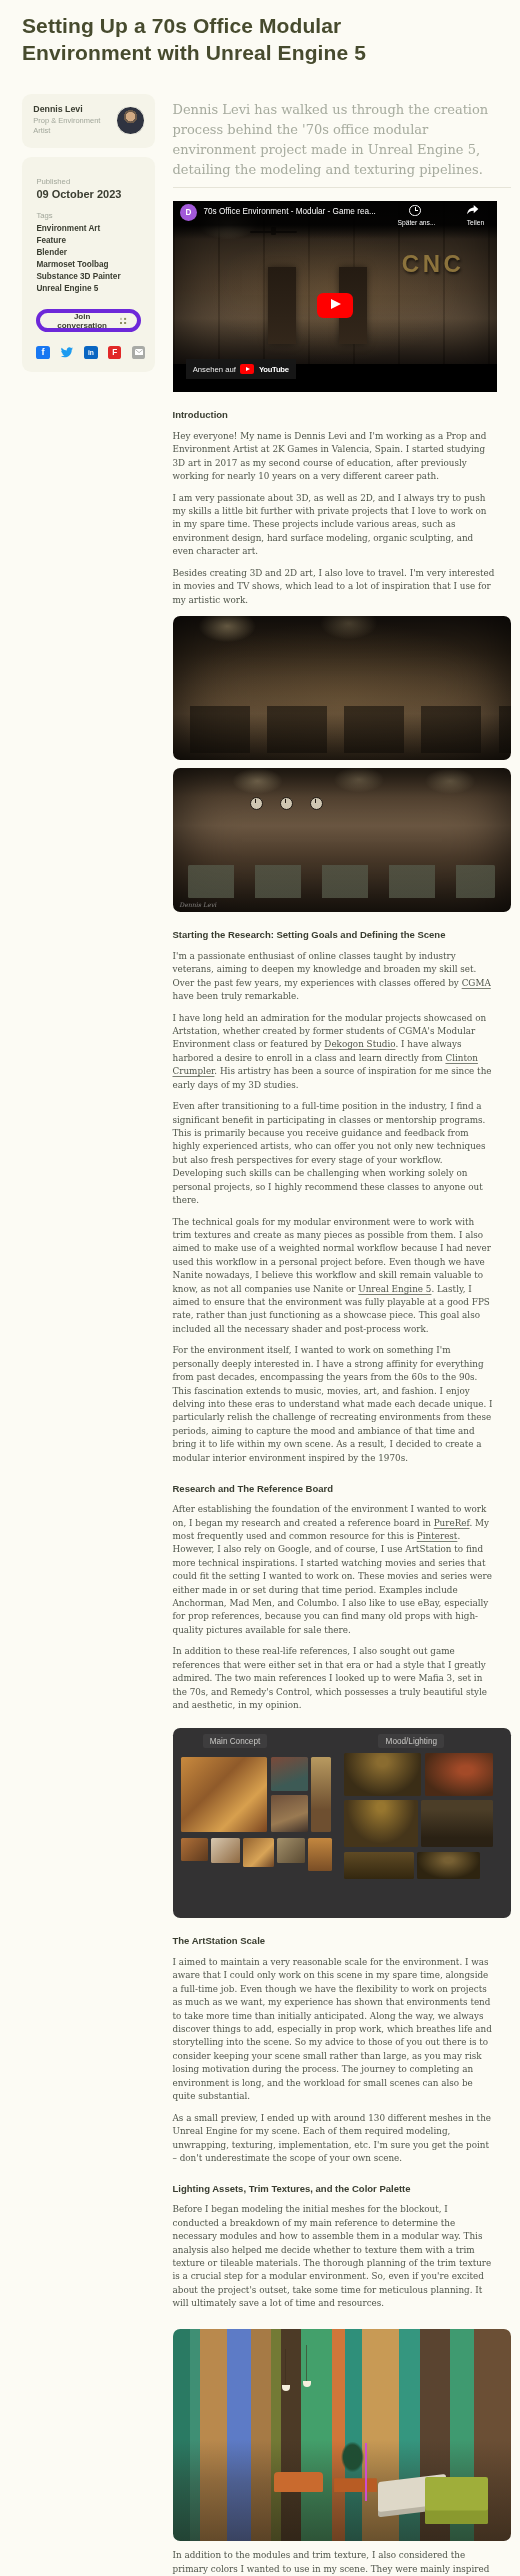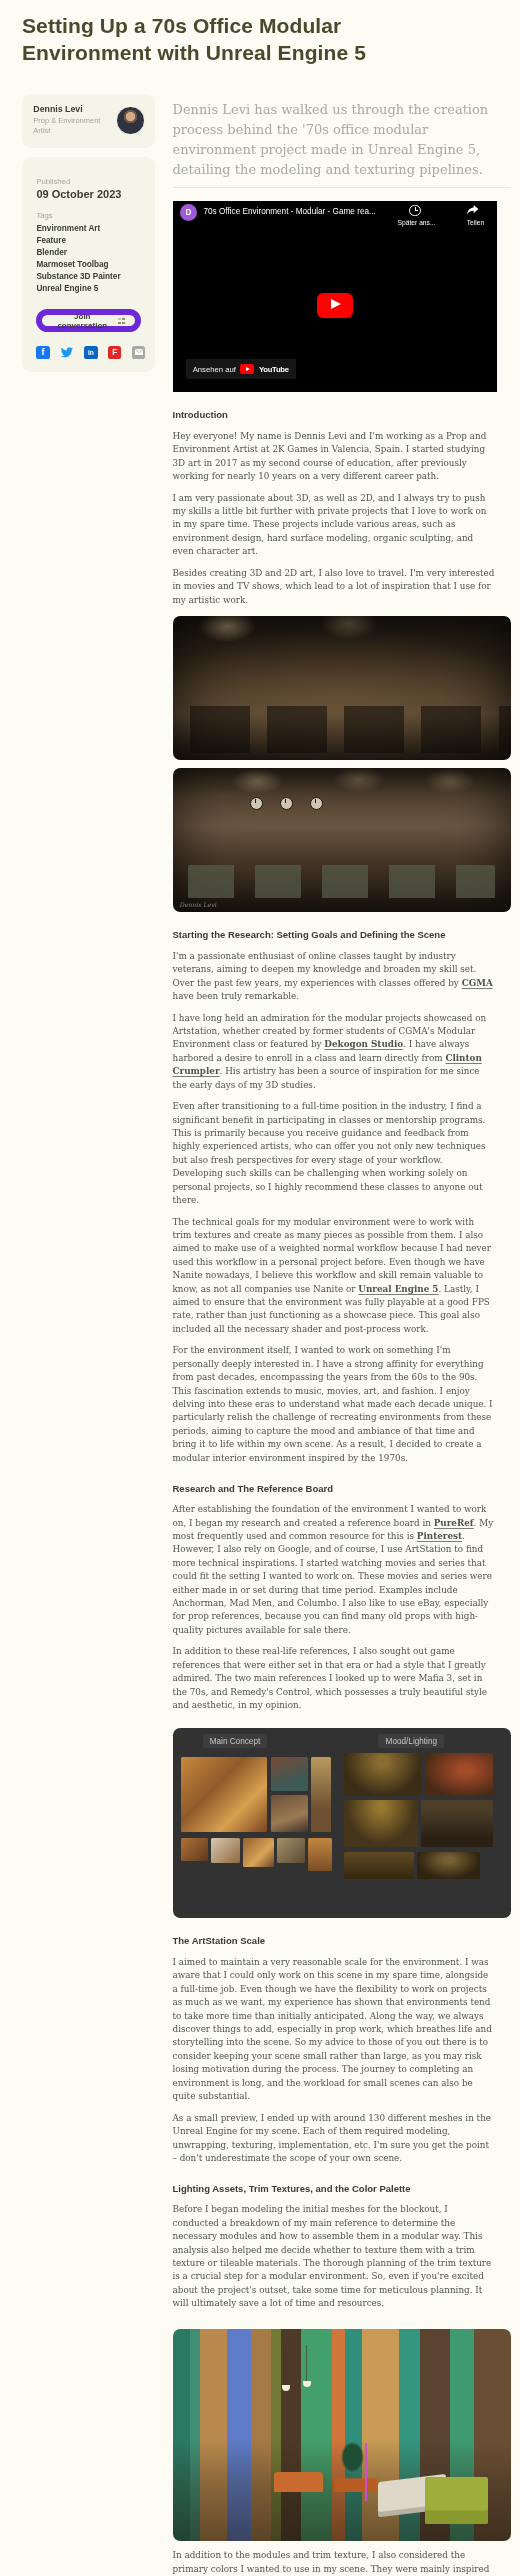--- a/index.html
+++ b/index.html
@@ -29,21 +29,21 @@
     background: radial-gradient(circle at 50% 36%, #d2aa84 0 21%, #6b5a4a 22% 30%, #2f3340 31% 100%);
     border:1.5px solid #efeee2;
   }
   .meta-card { margin-top:8.8px; padding:20.6px 14.4px 13.4px; }
   .meta-label { font-size:7.7px; color:#a2a79b; }
   .meta-date  { font-size:11px; font-weight:bold; color:#3a3d31; margin:1.5px 0 11.3px; }
   .tag-list { margin-top:2.6px; }
   .tag-item { display:block; font-size:8.2px; line-height:12px; font-weight:bold; color:#3a3d31; text-decoration:none; }
   .join-btn {
     margin-top:14.4px; height:23px; padding:0 10.3px; display:inline-flex; align-items:center; gap:6.2px;
-    background:transparent; border:6px solid #6d28d9; border-radius:12.4px;
+    background:transparent; border:4px solid #6d28d9; border-radius:12.4px;
     font-family:"Liberation Sans",sans-serif; font-size:8px; font-weight:bold; color:#3a3d31; cursor:pointer;
   }
   .join-glyph { position:relative; width:7.2px; height:7.2px; }
   .join-glyph i {
     position:absolute; width:2.6px; height:2.6px; background:#8d9060;
     box-shadow: 4.1px -4.1px 0 #8d9060, 4.1px 0 0 #8d9060, 0 -4.1px 0 rgba(141,144,96,.45);
     left:0; bottom:0; display:block;
   }
   .socials { display:flex; justify-content:space-between; width:109px; margin-top:13.4px; }
   .sicon { width:13.4px; height:13.4px; border-radius:2.6px; display:flex; align-items:center; justify-content:center; cursor:pointer; }
@@ -57,21 +57,21 @@
   .standfirst {
     margin:6.2px 0 0; width:332px;
     font-family:"DejaVu Serif", serif; font-size:13px; line-height:20px; color:#a6ab9e;
   }
   hr.sep { margin:7.2px 0 0; border:0; border-top:0.5px solid #e6e4d8; width:338px; }
   h2.sec { margin:17.5px 0 0; font-size:9.5px; line-height:12.4px; color:#393d30; font-weight:bold; }
   p.body {
     margin:8.2px 0 0; width:322px;
     font-family:"DejaVu Serif", serif; font-size:8.8px; line-height:13.4px; color:#4f554a;
   }
-  .lnk { color:inherit; text-decoration:underline; text-decoration-color:rgba(79,85,74,.75); text-underline-offset:1.5px; cursor:pointer;font-weight:bold; }
+  .lnk { color:inherit; text-decoration:underline; text-decoration-color:rgba(79,85,74,.75); text-underline-offset:1.5px; cursor:pointer; }
 
   
   .video { position:relative; width:324px; height:191px; margin-top:12.4px; background:#000; overflow:hidden; }
   .vid-scene {
     position:absolute; left:0; top:0; right:0; height:163px;
     background:
       radial-gradient(ellipse 46px 24px at 17% 14%, rgba(255,235,190,.35), transparent 65%),
       radial-gradient(ellipse 165px 88px at 50% 58%, rgba(135,105,65,.35), transparent 75%),
       repeating-linear-gradient(90deg, rgba(0,0,0,.16) 0 1.5px, rgba(255,255,255,.02) 1.5px 45px),
       linear-gradient(180deg,#191410 0%, #2b2218 22%, #4a3a29 55%, #5a4936 72%, #1f1812 100%);
@@ -219,20 +219,26 @@
         </div>
       </div>
     </div>
   </aside>
 
   <main>
     <p class="standfirst">Dennis Levi has walked us through the creation process behind the '70s office modular environment project made in Unreal Engine 5, detailing the modeling and texturing pipelines.</p>
     <hr class="sep">
 
     <div class="video">
+      <div class="vid-scene">
+        <div class="vid-fan"></div>
+        <div class="vid-door" style="left:95px;"></div>
+        <div class="vid-door" style="left:166px;"></div>
+        <div class="vid-cnc">CNC</div>
+      </div>
       <div class="vid-topbar"></div>
       <div class="vid-avatar">D</div>
       <div class="vid-title">70s Office Environment - Modular - Game rea...</div>
       <div class="vid-clock"></div>
       <div class="vid-lbl later">Später ans...</div>
       <div class="vid-share">
         <svg width="12.4" height="10.3" viewBox="0 0 24 20">
             <path fill="#fff" d="M13 0l9 8-9 8v-5C6.2 11 2.6 13.6 0 18.2 1 10.6 5.5 5.6 13 5V0z"></path>
           </svg>
       </div>

